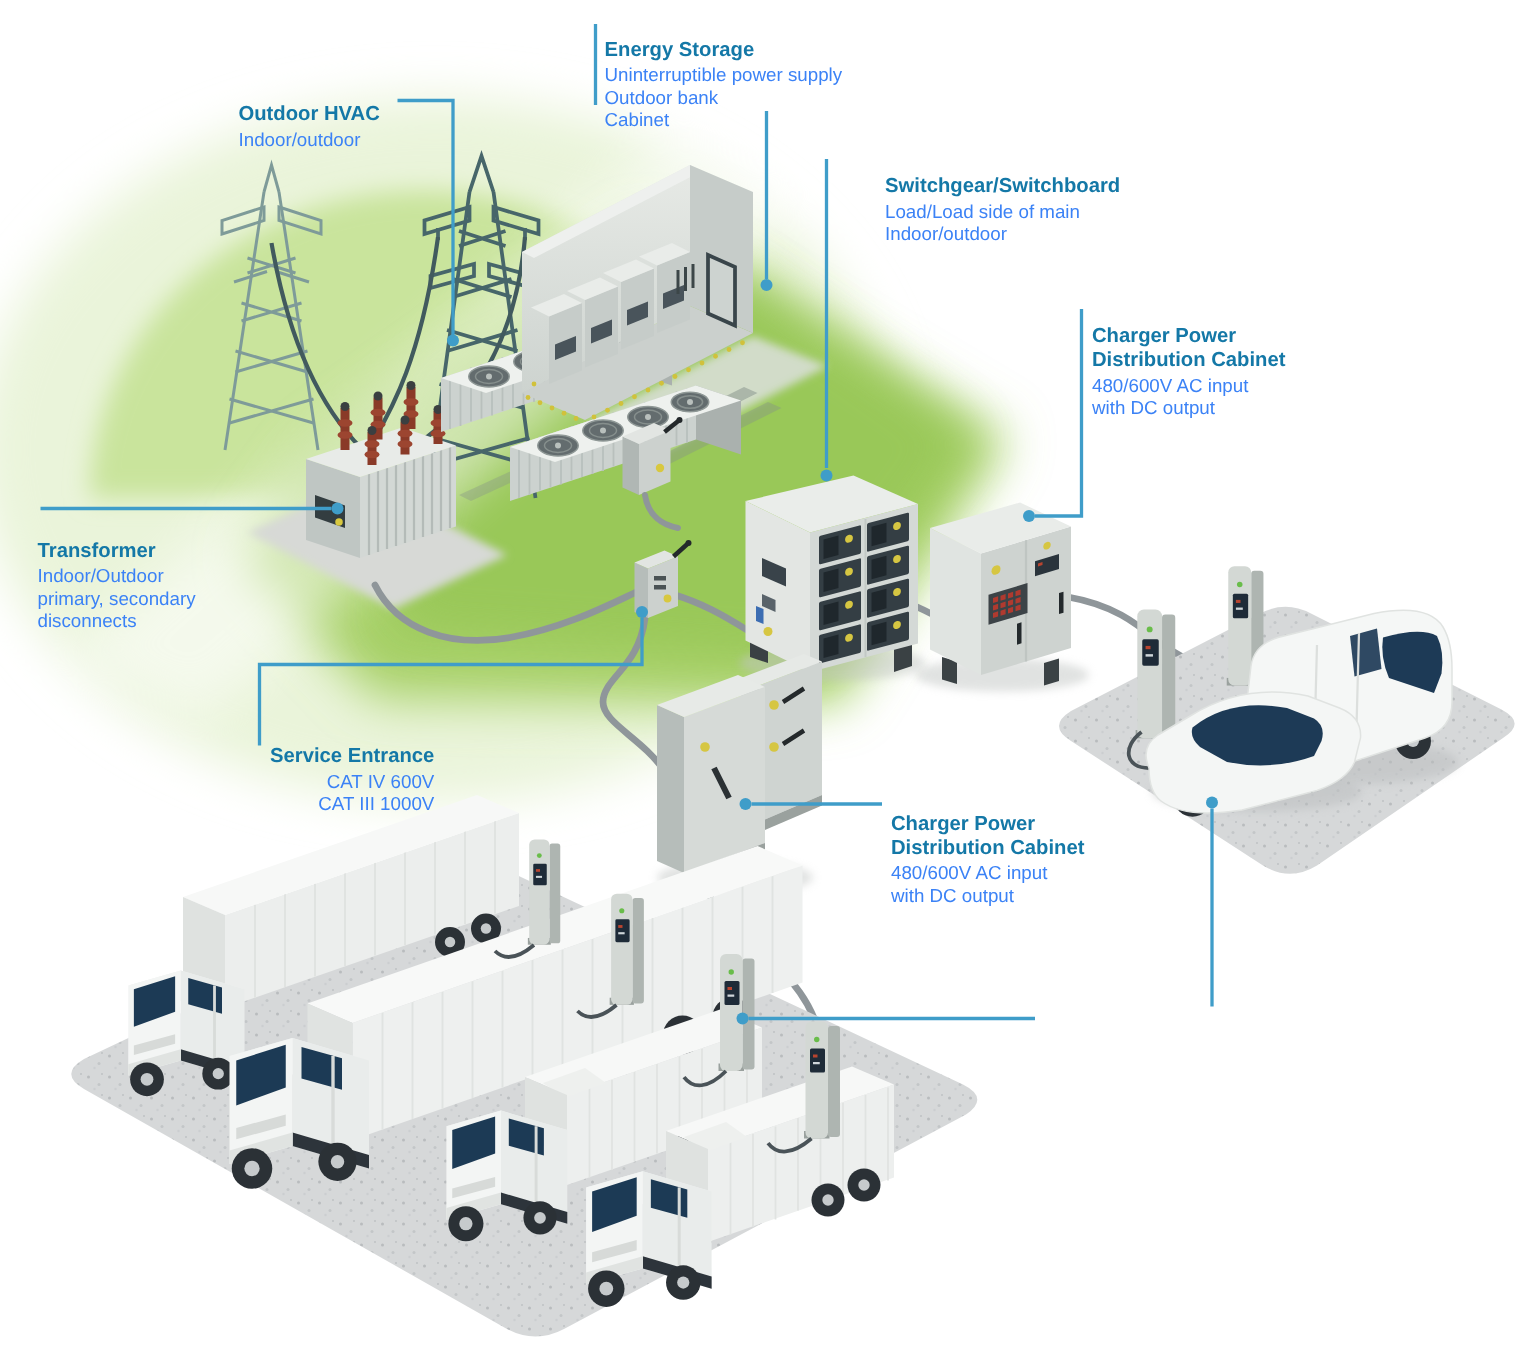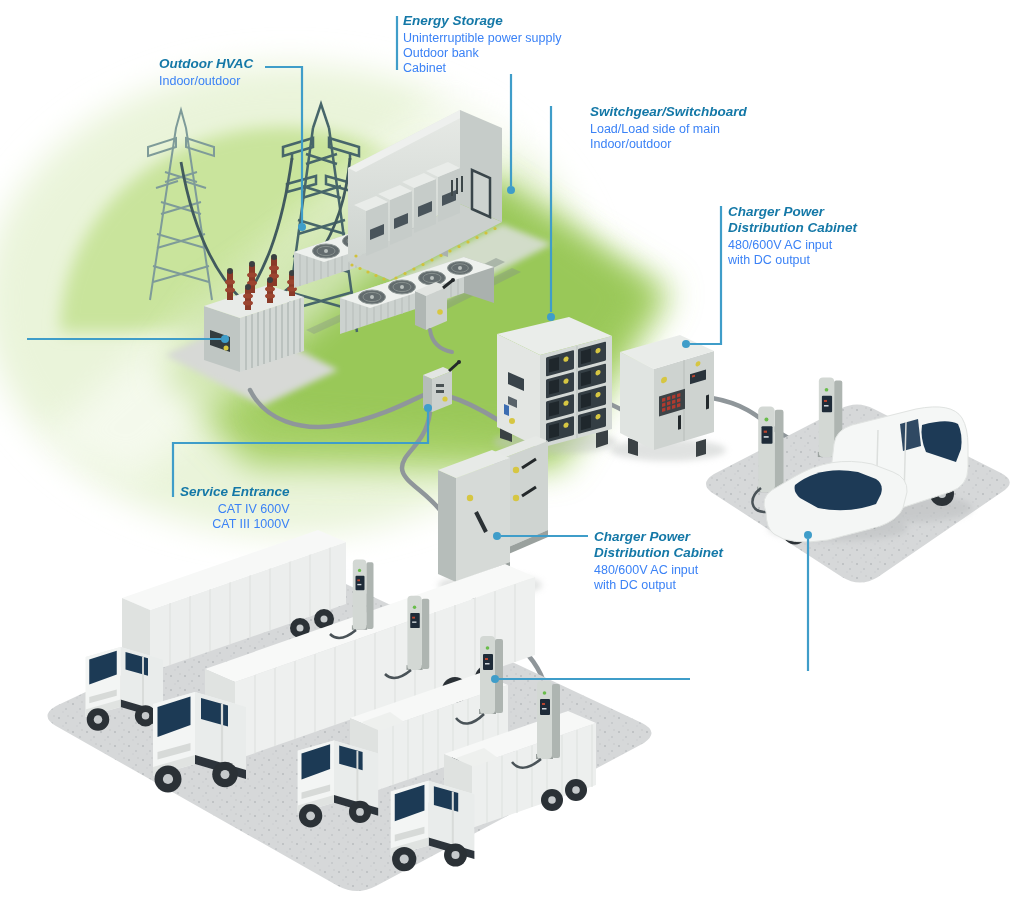--- a/index.html
+++ b/index.html
@@ -1,20 +1,20 @@
 <!DOCTYPE html>
 <html><head>
 <meta charset="utf-8">
 <style>
   html,body{margin:0;padding:0;background:#ffffff;}
   #stage{position:relative;width:1024px;height:910px;background:#ffffff;overflow:hidden;
          font-family:"Liberation Sans",sans-serif;}
   #art{position:absolute;left:0;top:0;}
   .label{position:absolute;z-index:5;}
-  .label h4{margin:0 0 2px 0;font-size:13.5px;line-height:16px;font-weight:bold;color:#1478a7;font-style:italic;}
+  .label h4{margin:12px 0 2px 0;font-size:13.5px;line-height:16px;font-weight:bold;color:#1478a7;}
   .label .ln{font-size:12.5px;line-height:15px;color:#3b82f6;}
 </style>
 </head>
 <body>
 
 <div id="stage">
 
 <svg id="art" width="1024" height="910" viewBox="0 0 1024 910">
   <defs>
     <filter id="b16" x="-40%" y="-40%" width="180%" height="180%">
@@ -499,20 +499,26 @@
   <div class="ln">Load/Load side of main</div>
   <div class="ln">Indoor/outdoor</div>
 </div>
 
 <div class="label" style="left:728px;top:204px;width:160px;">
   <h4>Charger Power Distribution Cabinet</h4>
   <div class="ln">480/600V AC input</div>
   <div class="ln">with DC output</div>
 </div>
 
+<div class="label" style="left:25px;top:347px;">
+  <h4>Transformer</h4>
+  <div class="ln">Indoor/Outdoor</div>
+  <div class="ln">primary, secondary</div>
+  <div class="ln">disconnects</div>
+</div>
 
 <div class="label" style="left:180px;top:484px;text-align:right;">
   <h4>Service Entrance</h4>
   <div class="ln">CAT IV 600V</div>
   <div class="ln">CAT III 1000V</div>
 </div>
 
 <div class="label" style="left:594px;top:529px;width:165px;">
   <h4>Charger Power Distribution Cabinet</h4>
   <div class="ln">480/600V AC input</div>

